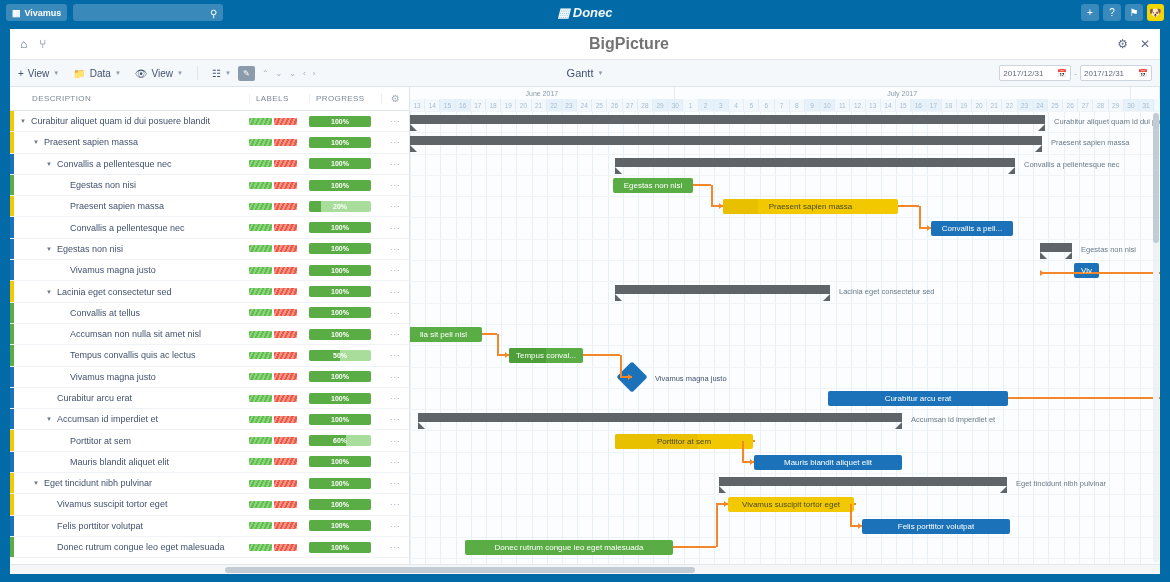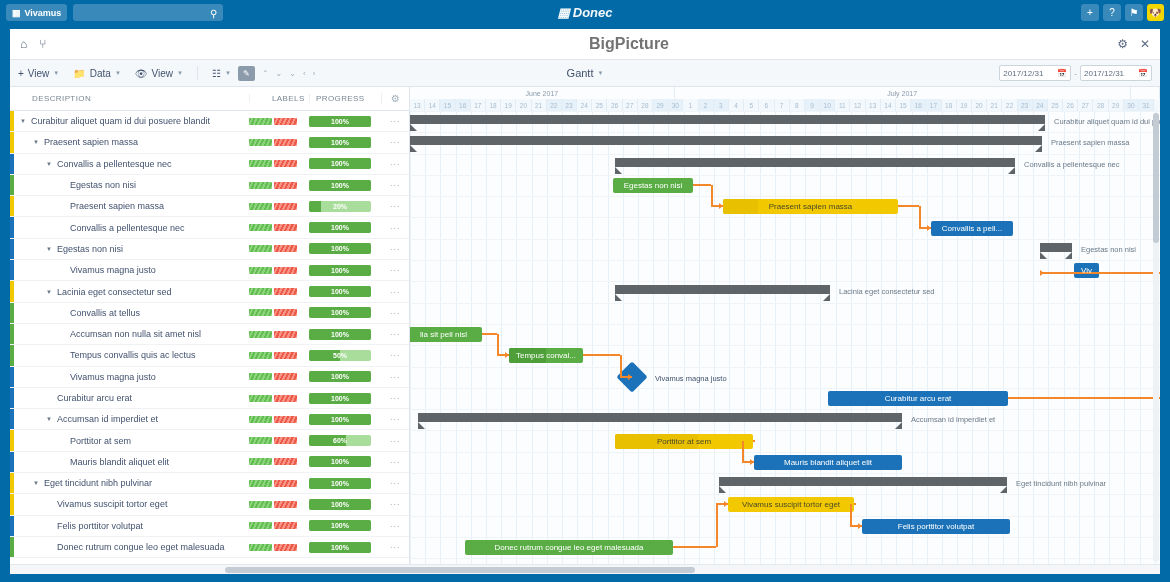--- a/index.html
+++ b/index.html
@@ -108,21 +108,21 @@
 
   
   .grid { width: 400px; display: flex; flex-direction: column;
           border-right: 1px solid #dfe5ea; background: #fff; }
   .grid-head {
     height: 24px; display: flex; align-items: center;
     border-bottom: 1px solid #dfe5ea; font-size: 8px;
     color: #7a8794; letter-spacing: .4px; background: #fff;
   }
   .gh-desc  { flex: 1; padding-left: 22px; }
-  .gh-lbl   { width: 60px; border-left: 1px solid #eceff2; padding-left: 22px; }
+  .gh-lbl   { width: 60px; border-left: 1px solid #eceff2; padding-left: 6px; }
   .gh-prog  { width: 72px; border-left: 1px solid #eceff2; padding-left: 6px; }
   .gh-gear  { width: 28px; border-left: 1px solid #eceff2; text-align: center;
               color: #9eacba; font-size: 10px; }
 
   .rows { flex: 1; overflow: hidden; }
   .row {
     height: 21.3px; display: flex; align-items: center;
     border-bottom: 1px solid #f0f3f5; position: relative;
   }
   .stripe { position: absolute; left: 0; top: 0; bottom: 0; width: 4px; }

